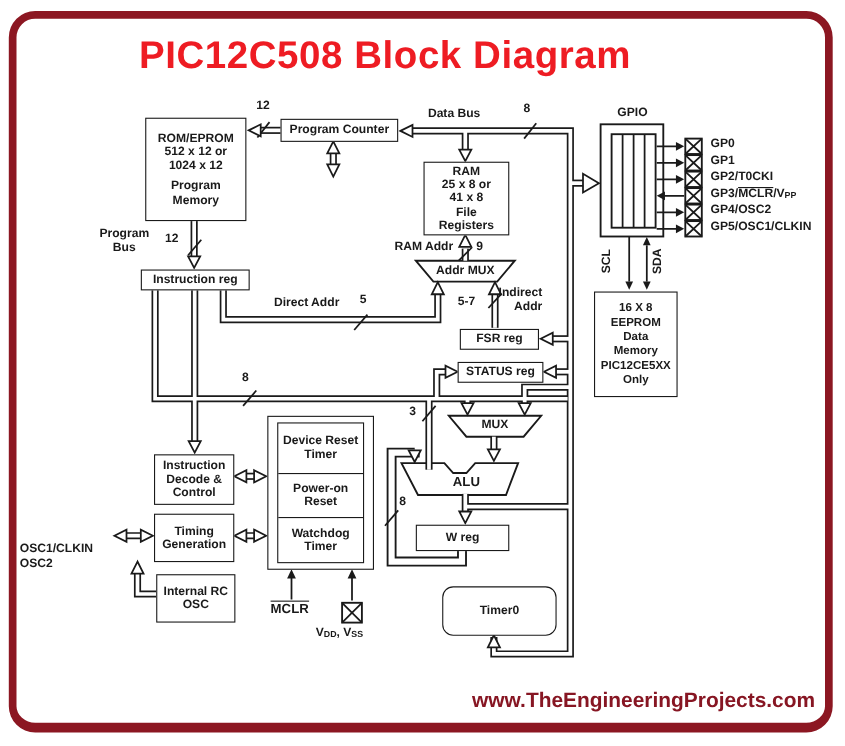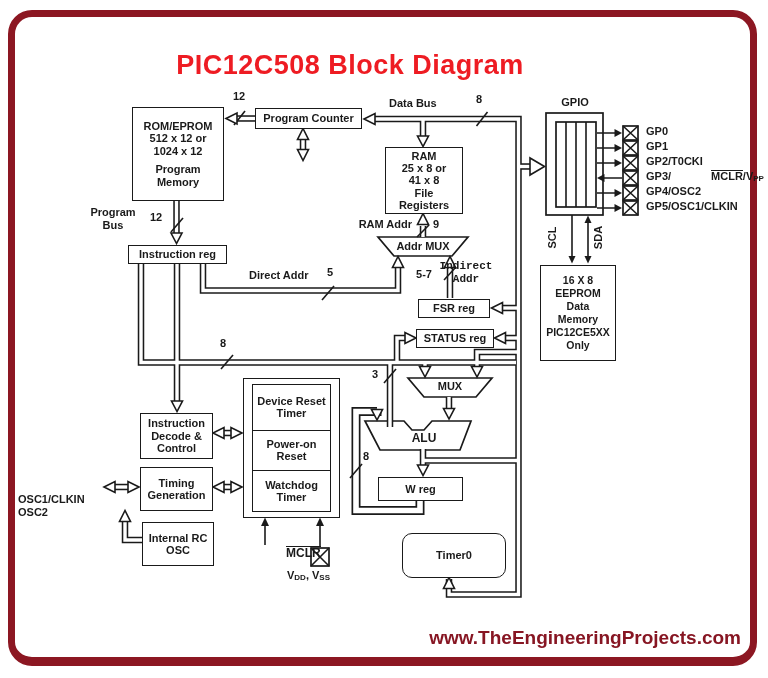--- a/index.html
+++ b/index.html
@@ -2,40 +2,40 @@
 <html><head>
 <meta charset="utf-8">
 <style>
   html,body{margin:0;padding:0;background:#fff;}
   #stage{position:relative;width:768px;height:678px;background:#fff;overflow:hidden;
          font-family:"Liberation Sans","DejaVu Sans",sans-serif;color:#1a1a1a;}
   .abs{position:absolute;}
   #frame{left:8px;top:10px;right:11px;bottom:12px;border:7px solid #8C1722;
          border-bottom-width:9px;border-radius:24px;}
   #title{left:110px;top:31px;width:480px;text-align:center;color:#EE1C23;
-         font-size:27px;font-weight:bold;letter-spacing:.5px;white-space:nowrap;margin-top:19px;}
+         font-size:35px;font-weight:bold;letter-spacing:.5px;white-space:nowrap;}
   #url{left:380px;top:627px;width:361px;text-align:right;color:#871623;
        font-size:19px;font-weight:bold;white-space:nowrap;}
   svg.layer{position:absolute;left:0;top:0;}
   .bk{stroke:#1a1a1a;stroke-width:6.5;fill:none;}
   .wt{stroke:#fff;stroke-width:3.4;fill:none;}
   .bk9{stroke:#1a1a1a;stroke-width:9;fill:none;}
   .wt9{stroke:#fff;stroke-width:5.6;fill:none;}
   .thin{stroke:#1a1a1a;stroke-width:1.6;fill:none;}
   .oh{fill:#fff;stroke:#1a1a1a;stroke-width:1.6;stroke-linejoin:miter;}
   .sh{fill:#1a1a1a;stroke:none;}
   .sbox{fill:#fff;stroke:#1a1a1a;stroke-width:1.7;}
   .box{position:absolute;border:1.7px solid #1a1a1a;background:#fff;box-sizing:border-box;
        display:flex;flex-direction:column;align-items:center;justify-content:center;
        font-size:11px;font-weight:bold;line-height:12.5px;text-align:center;white-space:nowrap;}
   .lbl{position:absolute;font-size:11px;font-weight:bold;line-height:13px;white-space:nowrap;}
   .tlab{position:absolute;font-size:11px;font-weight:bold;text-align:center;white-space:nowrap;}
   .rot{transform:rotate(-90deg);text-align:center;}
   .sub{font-size:8px;vertical-align:-1px;}
-  .ovl{border-top:1.6px solid #1a1a1a;display:inline-block;line-height:1.05;margin-left:40px;}
+  .ovl{border-top:1.6px solid #1a1a1a;display:inline-block;line-height:1.05;}
   .gap{margin-top:6px;}
   .cell{width:100%;display:flex;flex-direction:column;align-items:center;justify-content:center;}
 </style>
 </head>
 <body>
 
 <div id="stage">
 
   <div id="frame" class="abs"></div>
 
@@ -298,21 +298,21 @@
   <div class="lbl" style="left:86px;top:206px;width:54px;text-align:center;">
     <div>Program</div>
     <div>Bus</div>
   </div>
   <div class="lbl" style="left:150px;top:211px;">12</div>
   <div class="lbl" style="left:346px;top:218px;width:66px;text-align:right;">RAM Addr</div>
   <div class="lbl" style="left:433px;top:218px;">9</div>
   <div class="lbl" style="left:249px;top:269px;">Direct Addr</div>
   <div class="lbl" style="left:327px;top:266px;">5</div>
   <div class="lbl" style="left:413px;top:268px;width:22px;text-align:center;">5-7</div>
-  <div class="lbl" style="left:439px;top:260px;width:54px;text-align:center;font-family:Liberation Mono, monospace;">
+  <div class="lbl" style="left:439px;top:260px;width:54px;text-align:right;">
     <div>Indirect</div>
     <div>Addr</div>
   </div>
   <div class="lbl" style="left:220px;top:337px;">8</div>
   <div class="lbl" style="left:372px;top:368px;">3</div>
   <div class="lbl" style="left:363px;top:450px;">8</div>
   <div class="lbl" style="left:551px;top:96px;width:48px;text-align:center;">GPIO</div>
 
   <div class="lbl" style="left:646px;top:125px;">GP0</div>
   <div class="lbl" style="left:646px;top:140px;">GP1</div>

